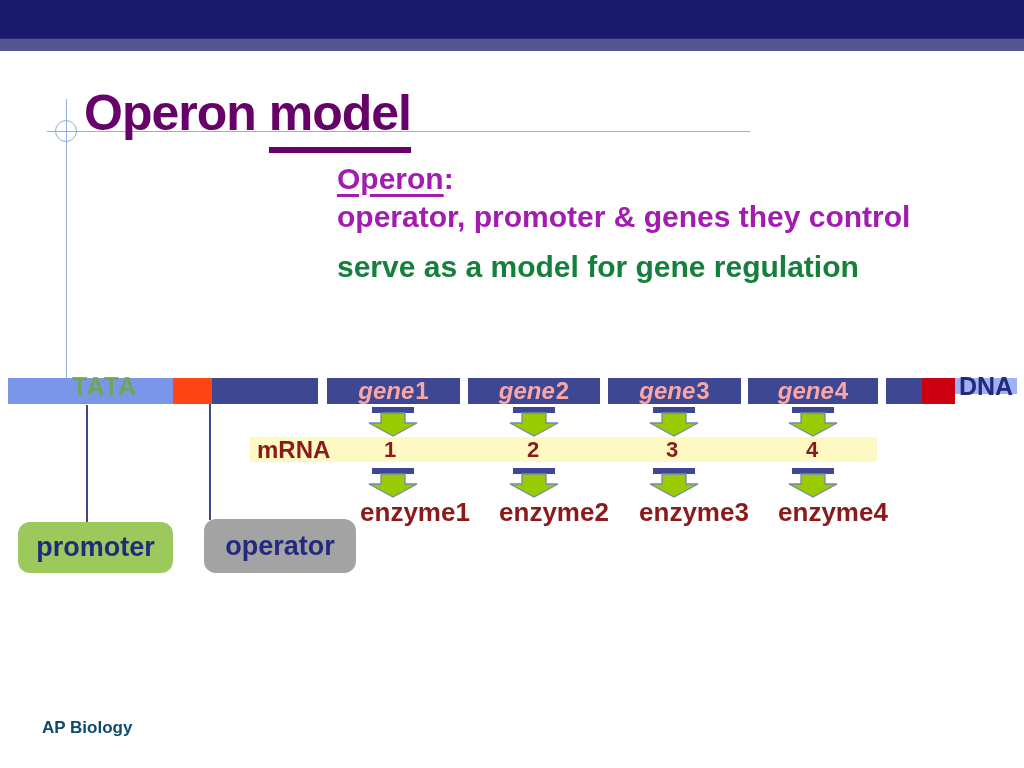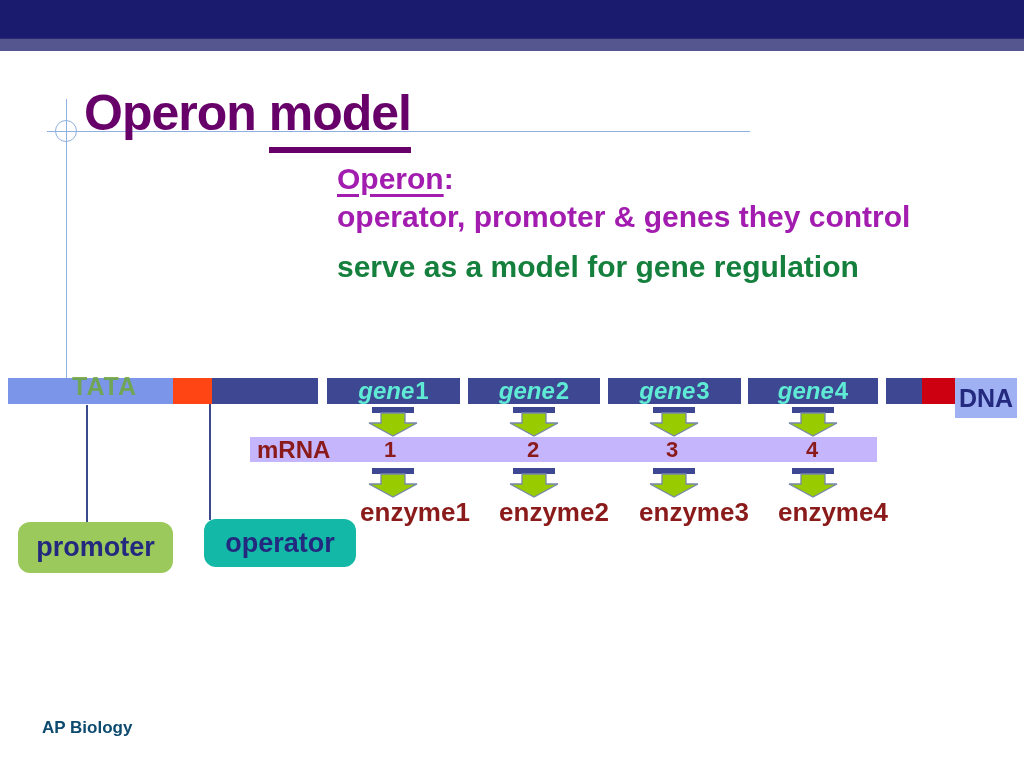--- a/index.html
+++ b/index.html
@@ -25,62 +25,62 @@
   .intro .u{text-decoration:underline;text-decoration-thickness:3px;text-underline-offset:5px;}
 
   
   .strip-seg{position:absolute;top:378px;height:26px;z-index:1;}
   .seg-promoter{left:8px;width:165px;background:#7b96e8;}
   .seg-operator{left:173px;width:39px;background:#ff4514;}
   .seg-mid{left:212px;width:106px;background:#3e4791;}
   .seg-right{left:886px;width:36px;background:#3e4791;}
   .seg-red{left:922px;width:33px;background:#cc0011;}
   .gene-box{position:absolute;top:378px;height:26px;background:#3e4791;z-index:1;
-    color:#5eead4;font-weight:bold;font-size:24px;display:flex;align-items:center;justify-content:center;white-space:nowrap;}
+    color:#fca5a5;font-weight:bold;font-size:24px;display:flex;align-items:center;justify-content:center;white-space:nowrap;}
   .gene-box .word{font-style:italic;margin-right:1px;}
   .gene1{left:327px;width:133px;} .gene2{left:468px;width:132px;}
   .gene3{left:608px;width:133px;} .gene4{left:748px;width:130px;}
-  .dna-box{position:absolute;left:955px;top:378px;width:62px;height:40px;background:#9fb1f2;z-index:1;
+  .dna-box{position:absolute;left:955px;top:378px;width:62px;height:16px;background:#9fb1f2;z-index:1;
     color:#23297e;font-weight:bold;font-size:25px;display:flex;align-items:center;justify-content:center;}
 
   
   .tata{position:absolute;left:72px;top:372px;z-index:2;font-size:25px;font-weight:bold;color:#6fa83e;opacity:.85;letter-spacing:1px;}
   .ellipse{position:absolute;left:35px;top:336px;width:172px;height:108px;border-radius:50%;
     background:rgba(214,214,214,0.85);border:1px solid #aeaeae;z-index:3;
     display:flex;flex-direction:column;align-items:center;justify-content:center;}
   .ellipse .pol-text{color:#1f2a7a;font-weight:bold;font-size:21px;line-height:23px;text-align:center;}
 
   
   .conn{position:absolute;width:2px;background:#3a4a8c;z-index:4;}
   .conn-promoter{left:86px;top:405px;height:118px;}
   .conn-operator{left:209px;top:404px;height:116px;}
 
   
   .arrow{position:absolute;width:56px;height:30px;z-index:2;}
   .a1{left:365px;} .a2{left:506px;} .a3{left:646px;} .a4{left:785px;}
   .row-upper{top:407px;} .row-lower{top:468px;}
 
   
-  .mrna-strip{position:absolute;left:250px;top:437px;width:627px;height:25px;background:#c4b5fd;z-index:1;
+  .mrna-strip{position:absolute;left:250px;top:437px;width:627px;height:25px;background:#fef9c3;z-index:1;
     display:flex;align-items:center;}
   .mrna-label{color:#8b1a1a;font-weight:bold;font-size:24px;margin-left:7px;}
   .mrna-num{position:absolute;top:437px;width:40px;text-align:center;z-index:2;
     color:#8b1a1a;font-weight:bold;font-size:22px;line-height:25px;}
   .n1{left:370px;} .n2{left:513px;} .n3{left:652px;} .n4{left:792px;}
 
   
   .enzyme{position:absolute;top:497px;width:170px;text-align:center;color:#8b1a1a;font-weight:bold;font-size:26px;white-space:nowrap;}
   .enzyme .word{}
   .e1{left:330px;} .e2{left:469px;} .e3{left:609px;} .e4{left:748px;}
 
   
   .callout{position:absolute;border-radius:12px;display:flex;align-items:center;justify-content:center;
     color:#23297e;font-weight:bold;font-size:27px;z-index:5;}
   .promoter-box{left:18px;top:522px;width:155px;height:51px;background:#9cc95c;}
-  .operator-box{left:204px;top:519px;width:152px;height:48px;background:#14b8a6;}
+  .operator-box{left:204px;top:519px;width:152px;height:54px;background:#a3a3a3;}
 
   
   .footer{position:absolute;left:42px;top:718px;color:#0c4a6e;font-weight:bold;font-size:17px;}
 </style>
 </head>
 <body>
 
 <div class="slide">
 
   <div class="top-bar"></div>

